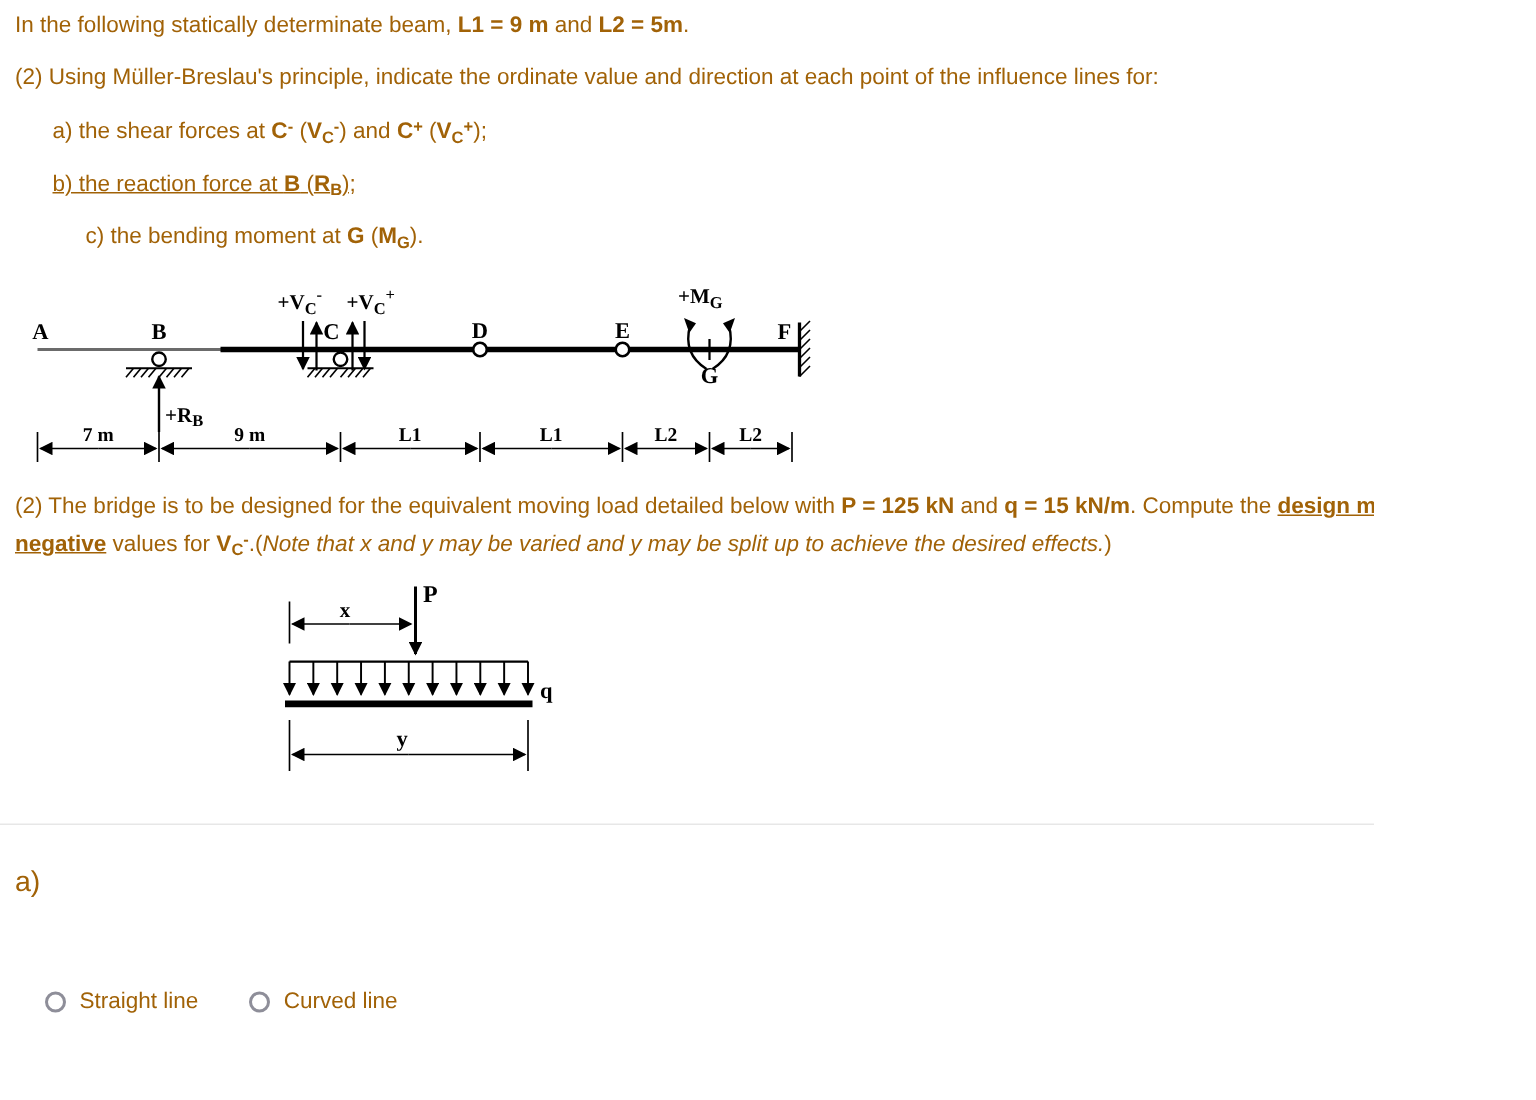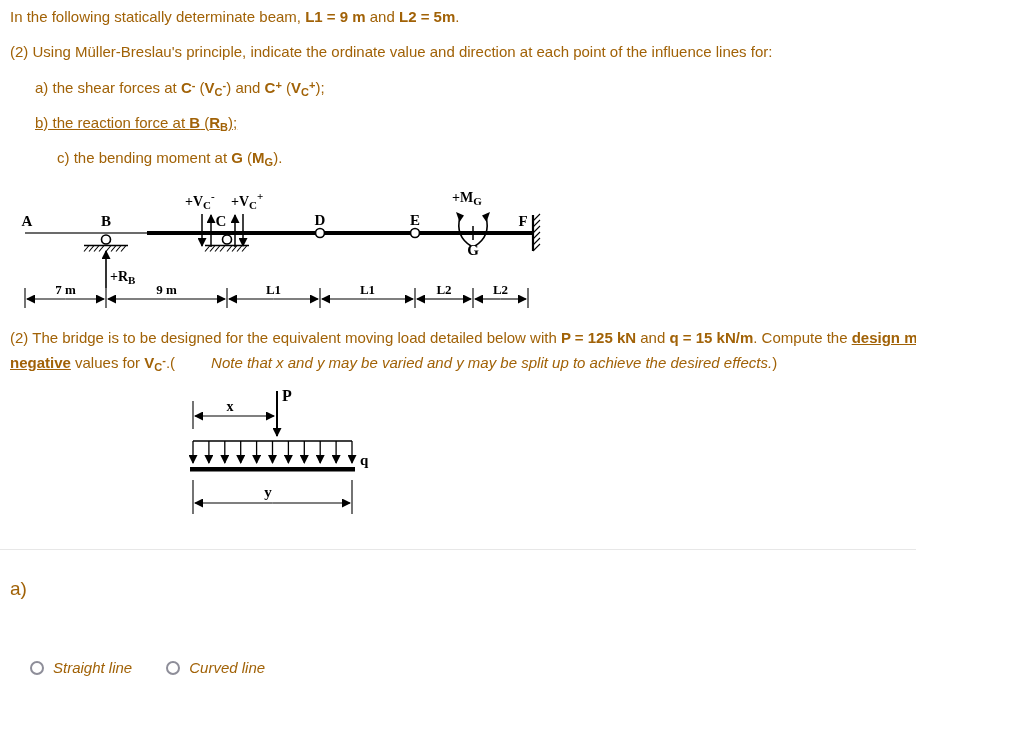--- a/index.html
+++ b/index.html
@@ -1,29 +1,29 @@
 <!DOCTYPE html>
 <html><head>
 <meta charset="utf-8">
 <style>
   html,body{margin:0;padding:0;background:#fff;}
   #page{position:relative;width:916px;height:733px;background:#fff;color:#a16207;
         font-family:"Liberation Sans",sans-serif;font-size:15px;overflow:hidden;}
   .abs{position:absolute;}
   .b{font-weight:bold;}
   .bu{font-weight:bold;text-decoration:underline;}
-  .it{font-style:italic;margin-left:36px;}
+  .it{font-style:italic;}
   sup.s,sub.s{font-size:11px;font-weight:bold;}
   sup.s{vertical-align:4px;}
   sub.s{vertical-align:-3px;}
   .line{white-space:nowrap;}
   #para2{width:1006px;line-height:23px;}
   .divider{position:absolute;left:0;top:549px;width:1024px;height:1px;background:#e7e7e7;}
   #sec-a-heading{font-size:19px;}
-  .radio-row{position:absolute;left:30px;top:659px;display:flex;align-items:center;font-style:italic;}
+  .radio-row{position:absolute;left:30px;top:659px;display:flex;align-items:center;}
   .radio-opt{display:flex;align-items:center;cursor:pointer;}
   .radio-circle{width:14px;height:14px;border:2px solid #8e8e99;border-radius:50%;
                 background:#fff;box-sizing:border-box;margin-right:9px;flex:0 0 auto;}
   .opt2{margin-left:34px;}
   svg text{font-family:"Liberation Serif",serif;font-weight:bold;fill:#000;}
 </style>
 </head>
 <body>
 
 <div id="page">

